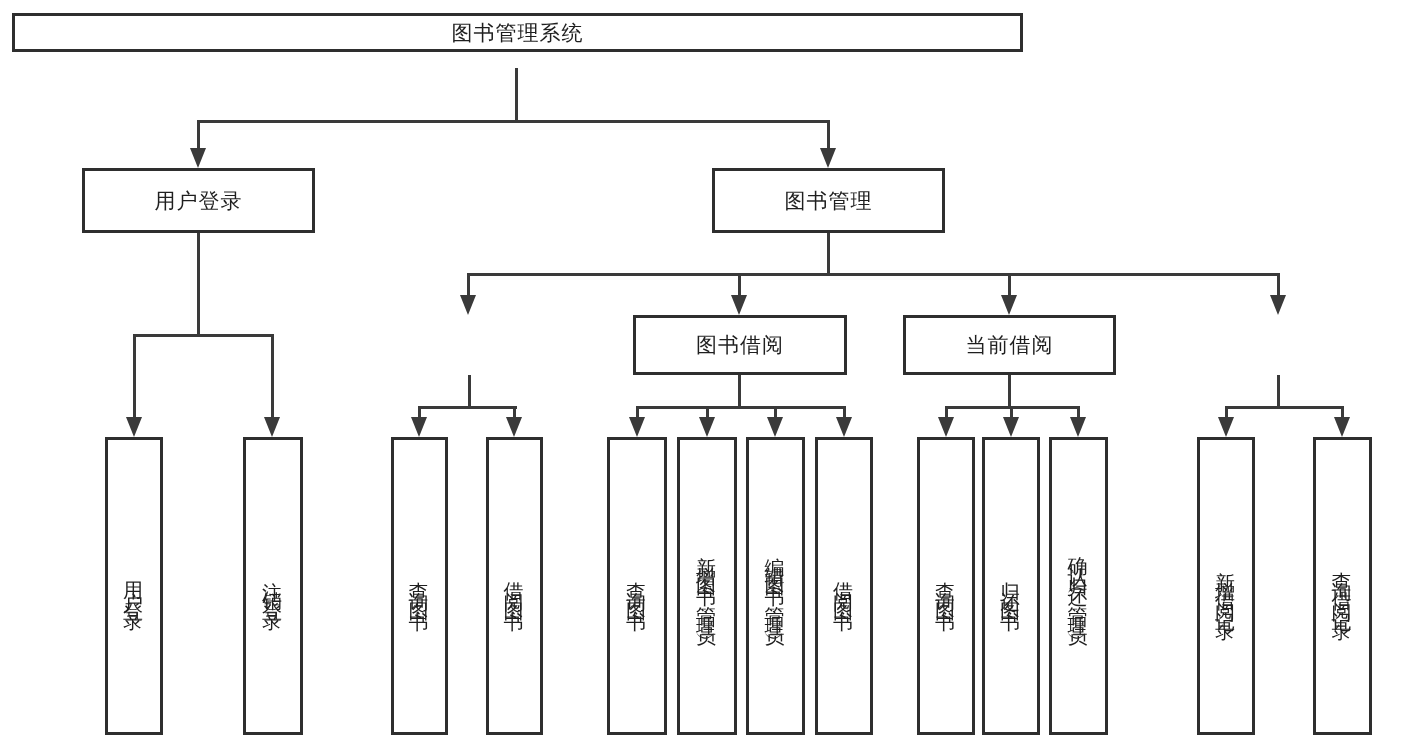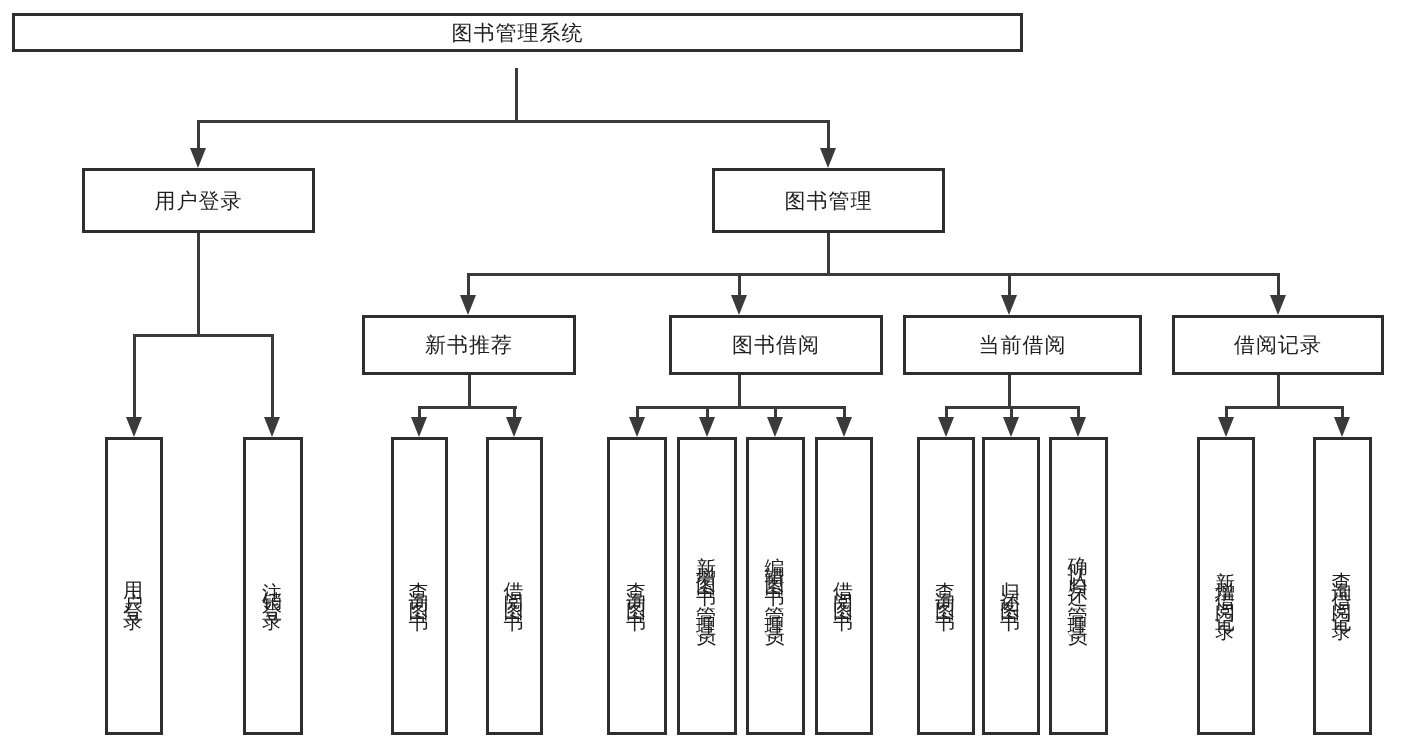--- a/index.html
+++ b/index.html
@@ -99,24 +99,22 @@
   <div class="hline" style="left:467px; top:273px; width:813px;"></div>
   <div class="ashaft" style="left:467px; top:273px; height:24px;"></div>
   <div class="ahead" style="left:460px; top:295px;"></div>
   <div class="ashaft" style="left:738px; top:273px; height:24px;"></div>
   <div class="ahead" style="left:731px; top:295px;"></div>
   <div class="ashaft" style="left:1008px; top:273px; height:24px;"></div>
   <div class="ahead" style="left:1001px; top:295px;"></div>
   <div class="ashaft" style="left:1277px; top:273px; height:24px;"></div>
   <div class="ahead" style="left:1270px; top:295px;"></div>
 
-  <div class="hbox" style="left:362px; top:315px; width:214px; height:60px;">新书推荐</div>
-  <div class="hbox" style="left:633px; top:315px; width:214px; height:60px;margin-left:36px;">图书借阅</div>
-  <div class="hbox" style="left:903px; top:315px; width:239px; height:60px;">当前借阅</div>
-  <div class="hbox" style="left:1172px; top:315px; width:212px; height:60px;">借阅记录</div>
+  <div class="hbox" style="left:633px; top:315px; width:214px; height:60px;">图书借阅</div>
+  <div class="hbox" style="left:903px; top:315px; width:213px; height:60px;">当前借阅</div>
 
   <div class="vline" style="left:468px; top:375px; height:34px;"></div>
   <div class="hline" style="left:418px; top:406px; width:99px;"></div>
   <div class="ashaft" style="left:418px; top:406px; height:13px;"></div>
   <div class="ahead" style="left:411px; top:417px;"></div>
   <div class="ashaft" style="left:513px; top:406px; height:13px;"></div>
   <div class="ahead" style="left:506px; top:417px;"></div>
 
   <div class="vline" style="left:738px; top:375px; height:34px;"></div>
   <div class="hline" style="left:636px; top:406px; width:210px;"></div>

